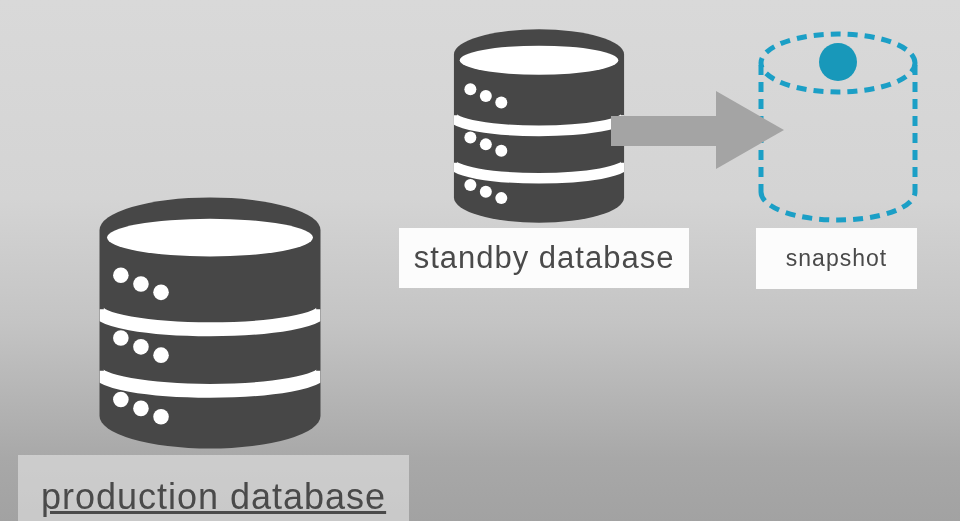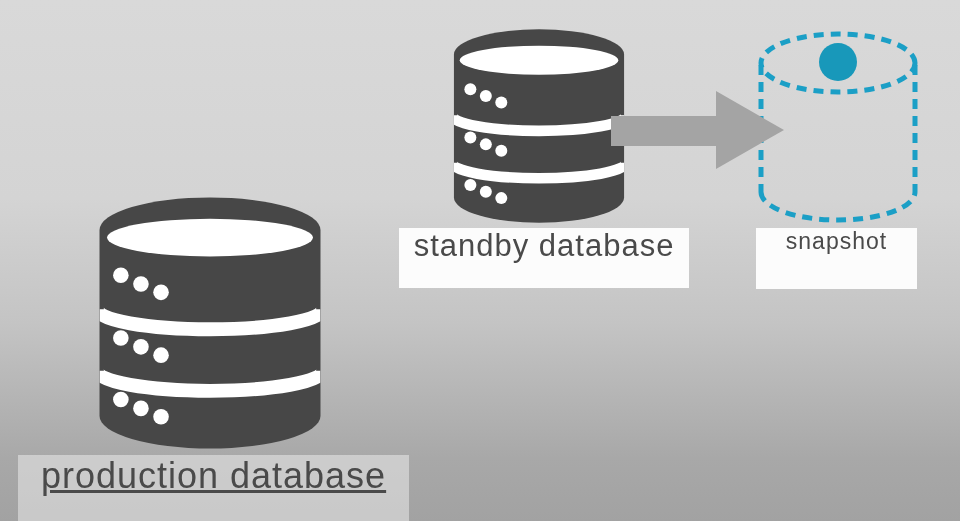--- a/index.html
+++ b/index.html
@@ -20,21 +20,21 @@
   .prod-icon{left:97px;top:197px;width:226px;height:252px;}
   .standby-icon{left:452px;top:29px;width:174px;height:194px;}
   .snapshot-icon{left:755px;top:30px;width:166px;height:196px;}
   .arrow-icon{left:611px;top:90px;width:175px;height:80px;}
   .arrow-icon polygon{fill:var(--arrow,#a4a4a4);}
   .dash{fill:none;stroke:var(--snapshot-stroke,#1b9fc6);stroke-width:5;stroke-dasharray:10 7;}
   .snap-dot{fill:var(--snapshot-dot,#1898ba);}
   
   .label{
     position:absolute;
-    display:flex;align-items:flex-start;justify-content:center;
+    display:flex;align-items:center;justify-content:center;
     background:var(--label-background,#fcfcfc);
     color:var(--label-text,#4a4a4a);
     letter-spacing:1px;
     white-space:nowrap;
   }
   .standby-label{left:399px;top:228px;width:290px;height:60px;font-size:31px;}
   .snapshot-label{left:756px;top:228px;width:161px;height:61px;font-size:23px;}
   .production-label{
     left:18px;top:455px;width:391px;height:84px;font-size:36px;
     background:rgba(255,255,255,0.42);

